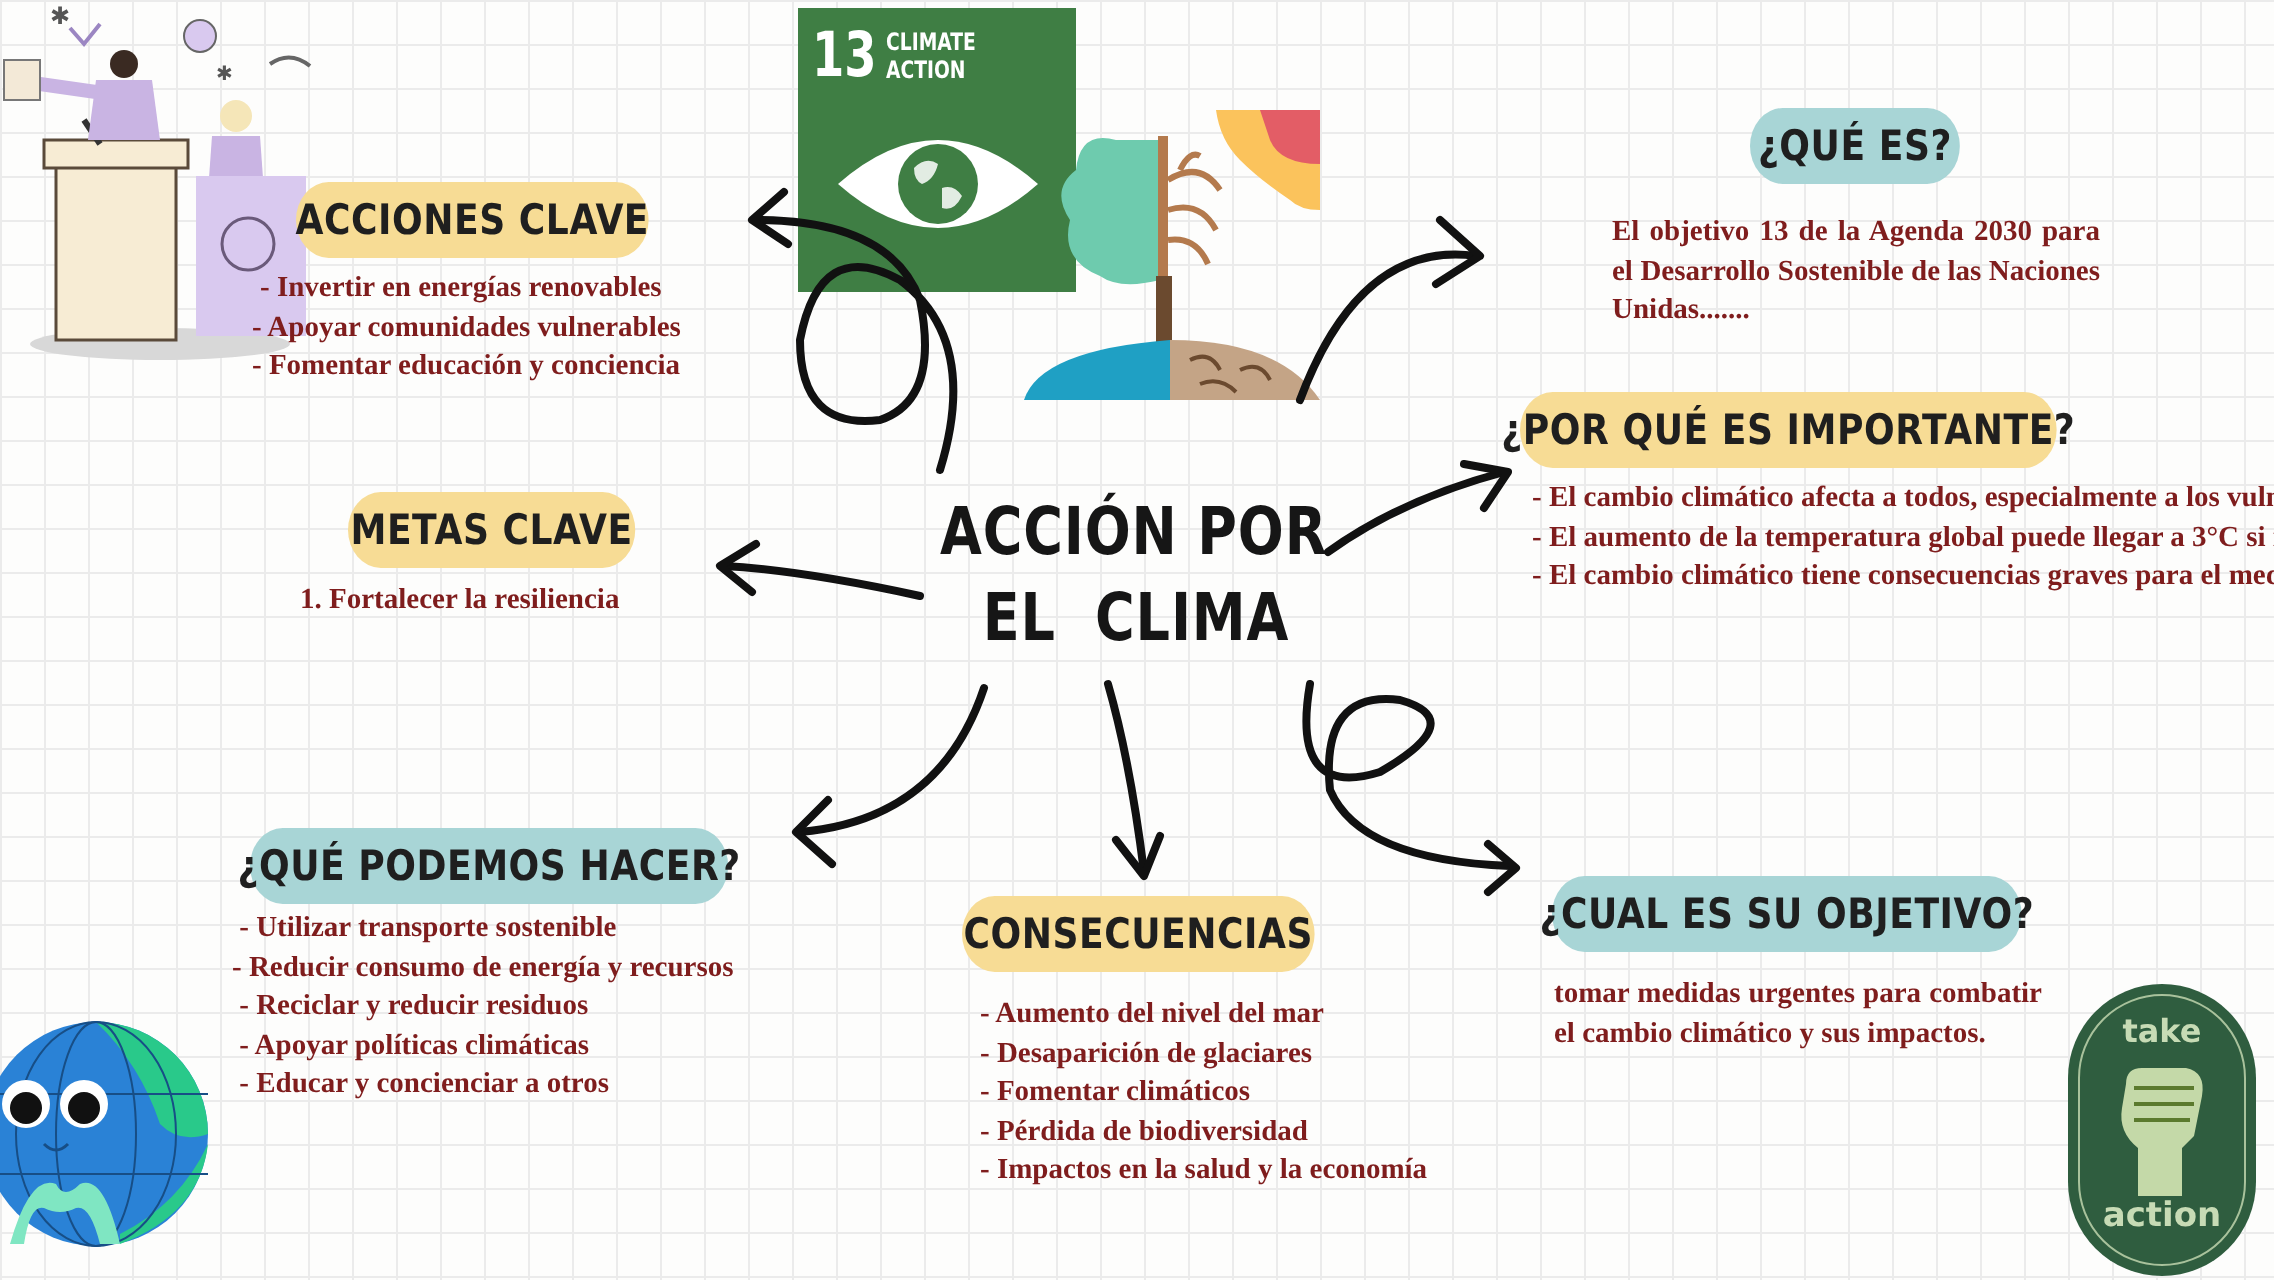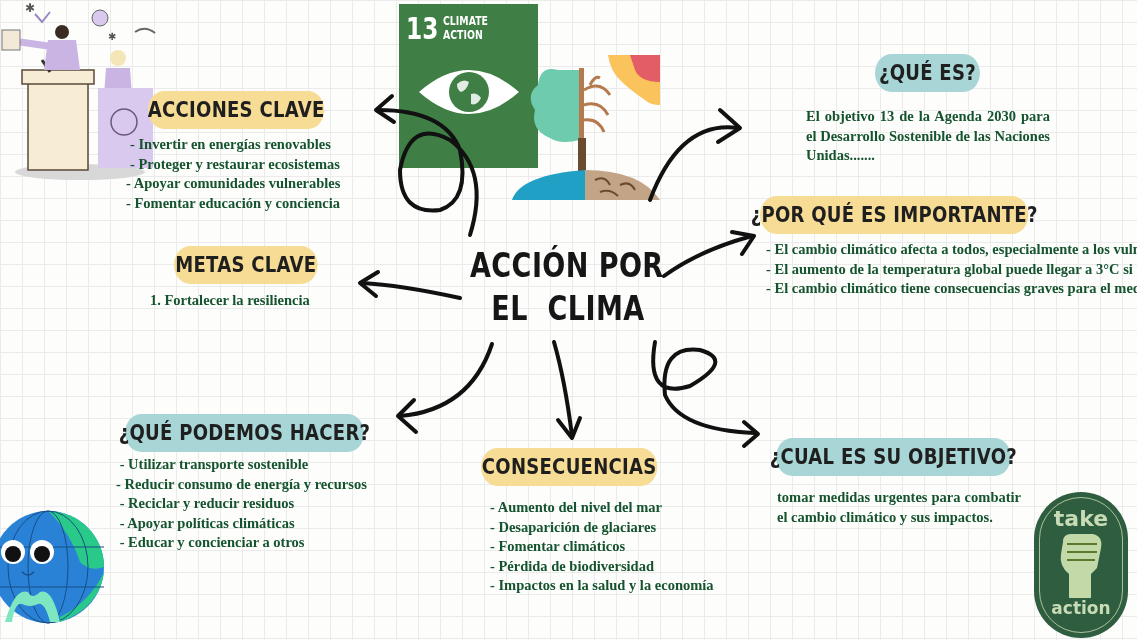--- a/index.html
+++ b/index.html
@@ -8,21 +8,21 @@
     background-image:
       linear-gradient(#ebebeb 1px, transparent 1px),
       linear-gradient(90deg, #ebebeb 1px, transparent 1px);
     background-size:22px 22px;
     font-family:"Liberation Serif", serif;}
   .abs{position:absolute;}
   .pill{position:absolute;border-radius:22px;font-family:"DejaVu Sans", sans-serif;font-weight:bold;color:#1f1f1f;
     display:flex;align-items:center;justify-content:center;letter-spacing:0.3px;transform:scaleX(0.86);transform-origin:left center;white-space:nowrap;}
   .yellow{background:#f7dc95;}
   .teal{background:#a8d5d6;}
-  .txt{position:absolute;font-family:"Liberation Serif", serif;font-weight:bold;color:#14532d;font-size:14.5px;line-height:19.6px;}
+  .txt{position:absolute;font-family:"Liberation Serif", serif;font-weight:bold;color:#7f1d1d;font-size:14.5px;line-height:19.6px;}
   .txt div{white-space:nowrap;}
   .just{text-align:justify;text-align-last:left;white-space:normal;}
   .center-title{position:absolute;left:470px;top:244px;font-family:"DejaVu Sans", sans-serif;font-weight:bold;font-size:33px;line-height:43px;color:#161616;transform:scaleX(0.82);transform-origin:left top;letter-spacing:0.5px;}
   .center-title div{white-space:pre;}
   svg{position:absolute;left:0;top:0;}
 </style>
 </head>
 <body>
 
 <svg width="200" height="190" viewBox="0 0 200 190">
@@ -38,21 +38,21 @@
   <path d="M106 68 L130 68 L132 96 L104 96 Z" fill="#c9b4e3"></path>
   <rect x="98" y="88" width="55" height="80" fill="#d9c9ef"></rect>
   <circle cx="124" cy="122" r="13" fill="none" stroke="#6a5a7a" stroke-width="1.5"></circle>
   <text x="25" y="12" font-size="12" fill="#555">✱</text>
   <path d="M35 14 L42 22 L50 12" stroke="#9b86c2" stroke-width="2" fill="none"></path>
   <circle cx="100" cy="18" r="8" fill="#d9c9ef" stroke="#666" stroke-width="1"></circle>
   <text x="108" y="40" font-size="10" fill="#555">✱</text>
   <path d="M135 32 Q145 25 155 33" stroke="#666" stroke-width="2" fill="none"></path>
 </svg>
 
-<div class="abs" style="left:399px;top:4px;width:139px;height:164px;background:#3f7e44;">
+<div class="abs" style="left:399px;top:4px;width:139px;height:142px;background:#3f7e44;">
   <div class="abs" style="left:7px;top:6px;color:#fff;font-family:'DejaVu Sans',sans-serif;font-weight:bold;font-size:31px;transform:scaleX(0.75);transform-origin:left top;">13</div>
   <div class="abs" style="left:44px;top:10px;color:#fff;font-family:'DejaVu Sans',sans-serif;font-weight:bold;font-size:12px;line-height:14px;transform:scaleX(0.78);transform-origin:left top;">
     <div>CLIMATE</div>
     <div>ACTION</div>
   </div>
   <svg style="left:18px;top:62px;" width="104" height="52" viewBox="0 0 104 52">
     <path d="M2 26 Q52 -18 102 26 Q52 70 2 26 Z" fill="#fff"></path>
     <circle cx="52" cy="26" r="20" fill="#3f7e44"></circle>
     <path d="M40 18 Q46 12 52 16 Q50 24 44 26 Q40 24 40 18 Z M54 28 Q60 26 64 32 Q60 40 54 38 Z" fill="#fff" opacity="0.85"></path>
   </svg>
@@ -83,21 +83,21 @@
   <circle cx="13" cy="60" r="12" fill="#fff"></circle>
     <circle cx="13" cy="62" r="8" fill="#111"></circle>
   <circle cx="42" cy="60" r="12" fill="#fff"></circle>
     <circle cx="42" cy="62" r="8" fill="#111"></circle>
   <path d="M22 80 Q28 86 34 80" stroke="#174e86" stroke-width="1.5" fill="none"></path>
   <path d="M5 130 Q15 95 28 100 Q32 108 40 100 Q52 95 60 130 L50 130 Q45 110 38 112 Q30 116 22 112 Q15 110 12 130 Z" fill="#7fe6c2"></path>
 </svg>
 
 <div class="abs" style="left:1034px;top:492px;width:94px;height:146px;background:#2f5d3f;border-radius:47px;">
   <div class="abs" style="left:5px;top:5px;right:5px;bottom:5px;border:1.5px solid #a9c29c;border-radius:42px;"></div>
-  <div class="abs" style="left:0;right:0;top:14px;text-align:center;color:#c7dbb5;font-family:'DejaVu Sans',sans-serif;font-weight:bold;font-size:22px;">take</div>
+  <div class="abs" style="left:0;right:0;top:14px;text-align:center;color:#c7dbb5;font-family:'DejaVu Sans',sans-serif;font-weight:bold;font-size:16px;">take</div>
   <svg width="60" height="70" viewBox="0 0 60 70" style="left:17px;top:38px;">
     <path d="M12 12 Q12 4 20 4 L42 4 Q52 6 50 18 L46 38 L40 44 L40 68 L18 68 L18 44 Q8 36 10 24 Z" fill="#c4d9a8"></path>
     <path d="M16 14 L46 14 M16 22 L46 22 M16 30 L44 30" stroke="#5b7a2e" stroke-width="2"></path>
   </svg>
   <div class="abs" style="left:0;right:0;top:106px;text-align:center;color:#c7dbb5;font-family:'DejaVu Sans',sans-serif;font-weight:bold;font-size:17px;">action</div>
 </div>
 
 <svg width="1137" height="640" viewBox="0 0 1137 640" fill="none" stroke="#111" stroke-width="4" stroke-linecap="round" stroke-linejoin="round">
   <path d="M470 235 Q490 170 450 140 Q410 118 400 170 Q400 215 440 210 Q470 200 460 150 Q445 110 378 110"></path>
   <path d="M392 96 L376 110 L394 122"></path>
@@ -116,21 +116,20 @@
 </svg>
 
 <div class="center-title">
   <div>ACCIÓN POR</div>
   <div style="padding-left:26px;">EL  CLIMA</div>
 </div>
 
 <div class="pill yellow" style="left:148px;top:91px;width:205px;height:38px;font-size:21px;">ACCIONES CLAVE</div>
 <div class="txt" style="left:126px;top:135px;">
   <div style="padding-left:4px;">- Invertir en energías renovables</div>
-  <div style="padding-left:4px;">- Proteger y restaurar ecosistemas</div>
   <div>- Apoyar comunidades vulnerables</div>
   <div>- Fomentar educación y conciencia</div>
 </div>
 
 <div class="pill yellow" style="left:174px;top:246px;width:167px;height:38px;font-size:21px;">METAS CLAVE</div>
 <div class="txt" style="left:150px;top:291px;">
   <div>1. Fortalecer la resiliencia</div>
 </div>
 
 <div class="pill teal" style="left:125px;top:414px;width:278px;height:38px;font-size:21px;">¿QUÉ PODEMOS HACER?</div>

